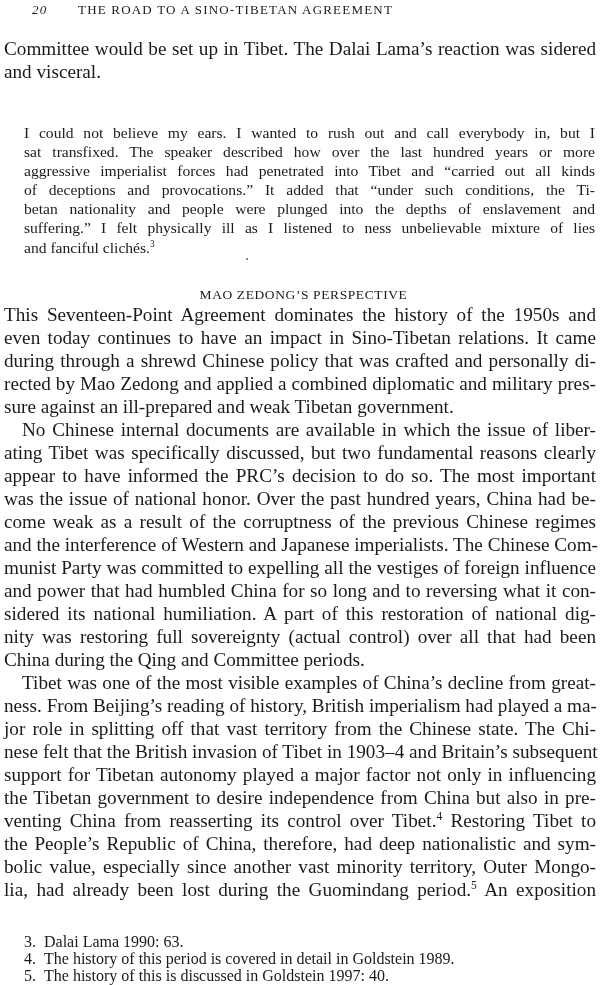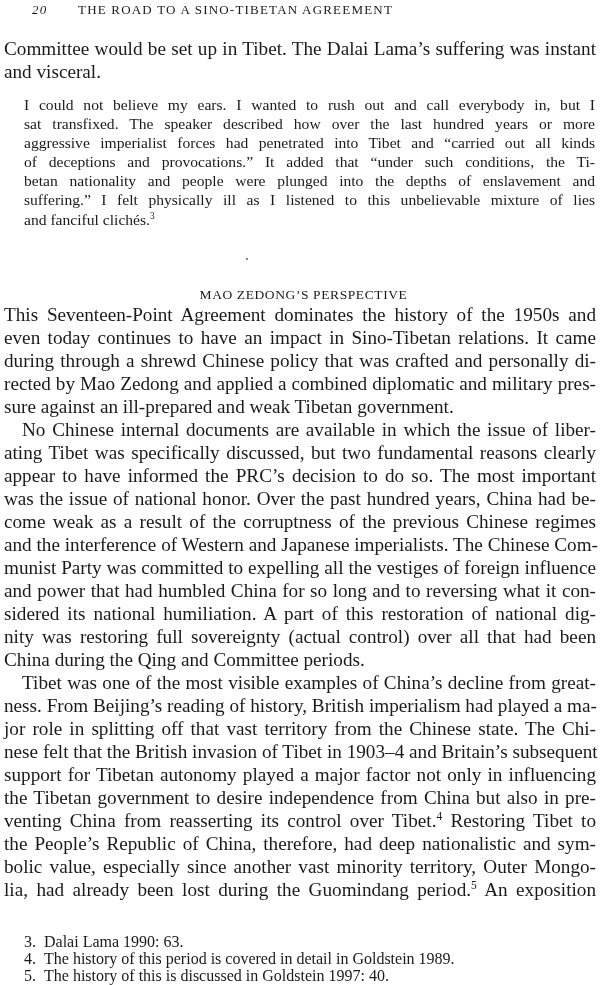--- a/index.html
+++ b/index.html
@@ -5,45 +5,45 @@
   html, body { margin:0; padding:0; background:#fff; }
   body { width:600px; height:985px; overflow:hidden; position:relative;
          font-family:"Liberation Serif", "DejaVu Serif", serif; color:#1a1a1a; }
   .runhead { position:absolute; top:2px; left:4px; right:4px; height:18px;
              font-size:13px; letter-spacing:1.2px; white-space:nowrap;margin-left:28px; }
   .runhead .pg { font-style:italic; display:inline-block; width:46px; }
   .line { position:absolute; left:4px; right:4px; white-space:nowrap;
           text-align:justify; text-align-last:justify; }
   .line.last { text-align-last:left; }
   .body { font-size:19.2px; }
-  .quote { font-size:15.6px; left:24px; right:5px; }
+  .quote { font-size:15.6px; left:24px; right:5px;margin-top:28px; }
   .heading { position:absolute; left:0; right:0; text-align:center;
              font-size:13.5px; letter-spacing:0.6px;padding-left:7px; }
   .fn { position:absolute; left:24px; font-size:16px; white-space:nowrap; }
   .fn .n { display:inline-block; width:20px; }
   sup { font-size:0.6em; line-height:0; vertical-align:super; }
   .dot { position:absolute; left:246px; top:258px; width:2px; height:2px; background:#888; }
 </style>
 </head>
 <body>
 
 <div class="runhead">
   <span class="pg">20</span><span>THE ROAD TO A SINO-TIBETAN AGREEMENT</span>
 </div>
 
-<div class="line body" style="top:38px">Committee would be set up in Tibet. The Dalai Lama’s suffering was instant</div>
+<div class="line body" style="top:38px">Committee would be set up in Tibet. The Dalai Lama’s reaction was sidered</div>
 <div class="line body last" style="top:61px">and visceral.</div>
 
 <div>
   <div class="line quote" style="top:96px">I could not believe my ears. I wanted to rush out and call everybody in, but I</div>
   <div class="line quote" style="top:115px">sat transfixed. The speaker described how over the last hundred years or more</div>
   <div class="line quote" style="top:134px">aggressive imperialist forces had penetrated into Tibet and “carried out all kinds</div>
   <div class="line quote" style="top:153px">of deceptions and provocations.” It added that “under such conditions, the Ti-</div>
   <div class="line quote" style="top:172px">betan nationality and people were plunged into the depths of enslavement and</div>
-  <div class="line quote" style="top:191px">suffering.” I felt physically ill as I listened to this unbelievable mixture of lies</div>
+  <div class="line quote" style="top:191px">suffering.” I felt physically ill as I listened to ness unbelievable mixture of lies</div>
   <div class="line quote last" style="top:211px"><span>and fanciful clichés.</span><sup>3</sup></div>
 </div>
 
 <div class="dot"></div>
 
 <div class="heading" style="top:287px">MAO ZEDONG’S PERSPECTIVE</div>
 
 <div>
   <div class="line body" style="top:304px">This Seventeen-Point Agreement dominates the history of the 1950s and</div>
   <div class="line body" style="top:327px">even today continues to have an impact in Sino-Tibetan relations. It came</div>

